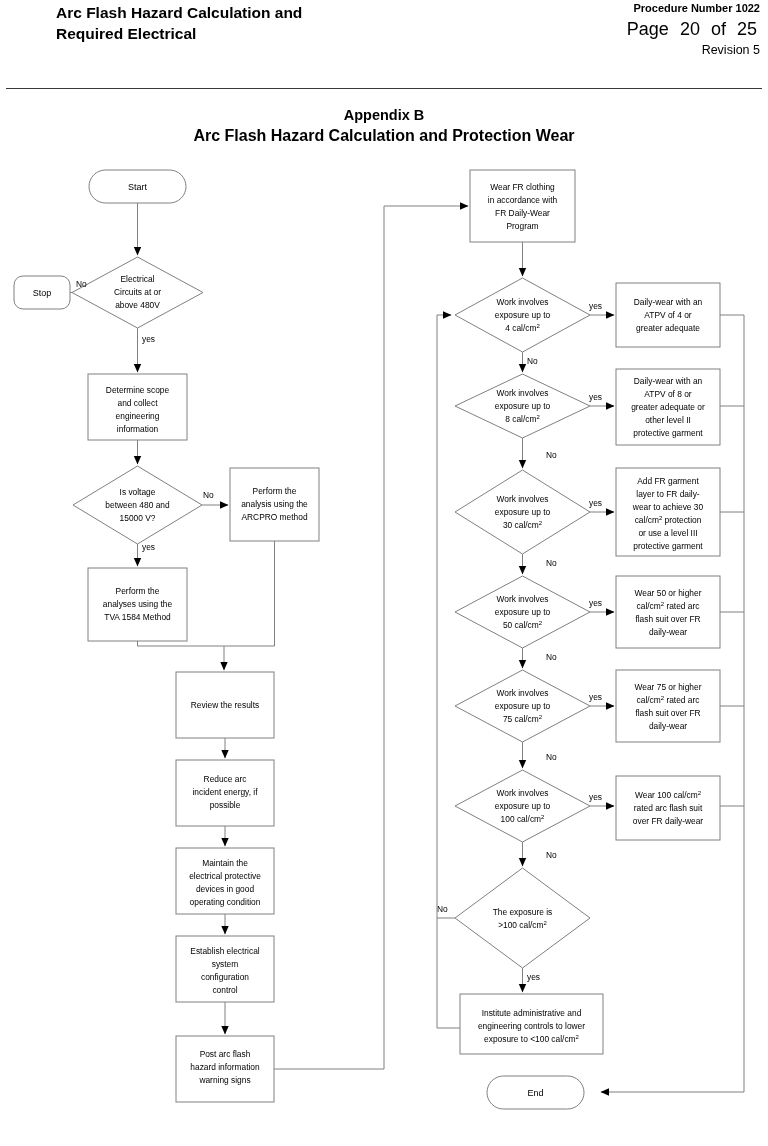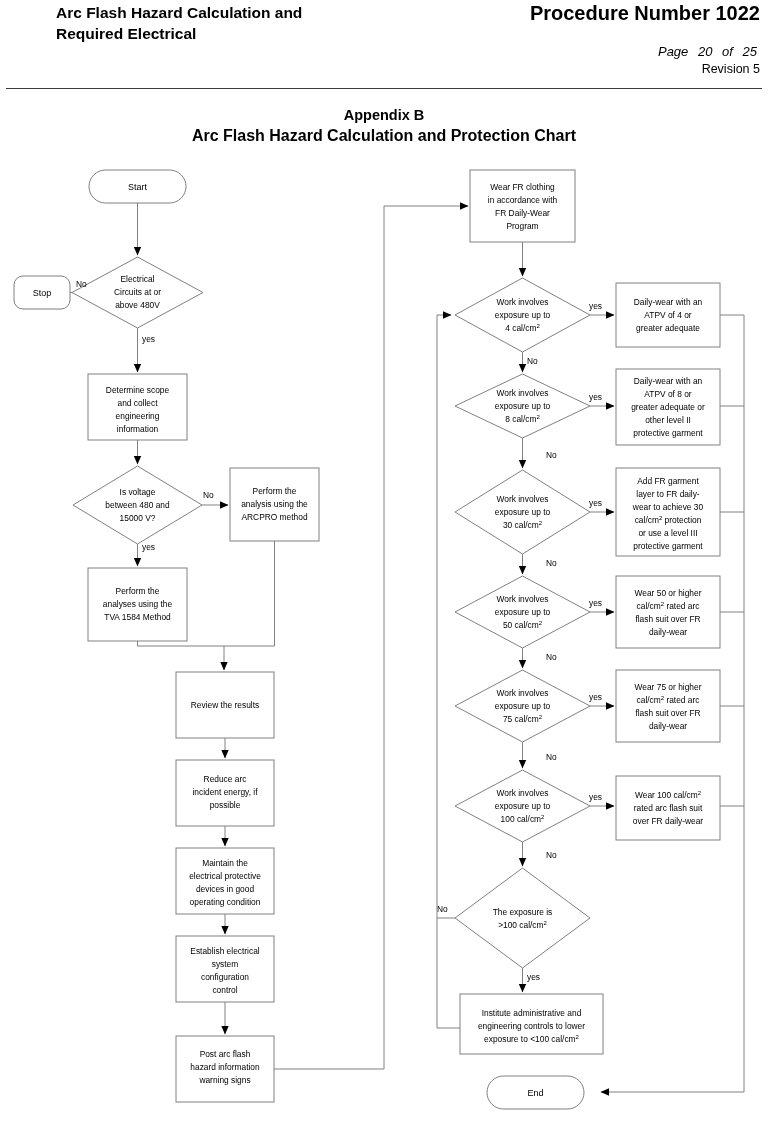--- a/index.html
+++ b/index.html
@@ -5,22 +5,22 @@
   html,body{margin:0;padding:0;background:#ffffff;}
   body{width:768px;height:1146px;position:relative;
        font-family:"Liberation Sans","DejaVu Sans",sans-serif;color:#000;}
   #page{position:relative;width:768px;height:1146px;overflow:hidden;}
 
   
   .hdr{position:absolute;left:0;top:0;width:768px;height:92px;}
   .hdr-left{position:absolute;left:8px;top:2px;width:420px;
             font-size:15.5px;font-weight:bold;line-height:21px;margin-left:48px;}
   .hdr-right{position:absolute;right:8px;top:2px;text-align:right;}
-  .hdr-proc{font-size:20px;font-weight:bold;white-space:nowrap;}
-  .hdr-page{font-size:13px;margin-top:19px;white-space:nowrap;font-style:italic;}
+  .hdr-proc{font-size:11px;font-weight:bold;white-space:nowrap;}
+  .hdr-page{font-size:18px;margin-top:5px;white-space:nowrap;}
   .hdr-rev{font-size:12.5px;margin-top:3px;white-space:nowrap;}
   .hdr-page span{margin:0 3px;}
   .rule{position:absolute;left:6px;top:88px;width:756px;height:1px;background:#3a3a3a;}
 
   
   .title{position:absolute;left:0;top:106px;width:768px;text-align:center;}
   .t1{font-size:14.5px;font-weight:bold;line-height:19px;}
   .t2{font-size:16px;font-weight:bold;line-height:21px;}
 
   
@@ -54,21 +54,21 @@
         <span>of</span>
         <span>25</span>
       </div>
       <div class="hdr-rev">Revision 5</div>
     </div>
     <div class="rule"></div>
   </div>
 
   <div class="title">
     <div class="t1">Appendix B</div>
-    <div class="t2">Arc Flash Hazard Calculation and Protection Chart</div>
+    <div class="t2">Arc Flash Hazard Calculation and Protection Wear</div>
   </div>
 
   <div id="chart">
   <svg width="768" height="996" viewBox="0 0 768 996" xmlns="http://www.w3.org/2000/svg">
 
     <defs>
       <marker id="ah" markerWidth="9" markerHeight="9" refX="8" refY="4.5" orient="auto">
         <path d="M0,0.8 L8.5,4.5 L0,8.2 z" class="ar"></path>
       </marker>
     </defs>

